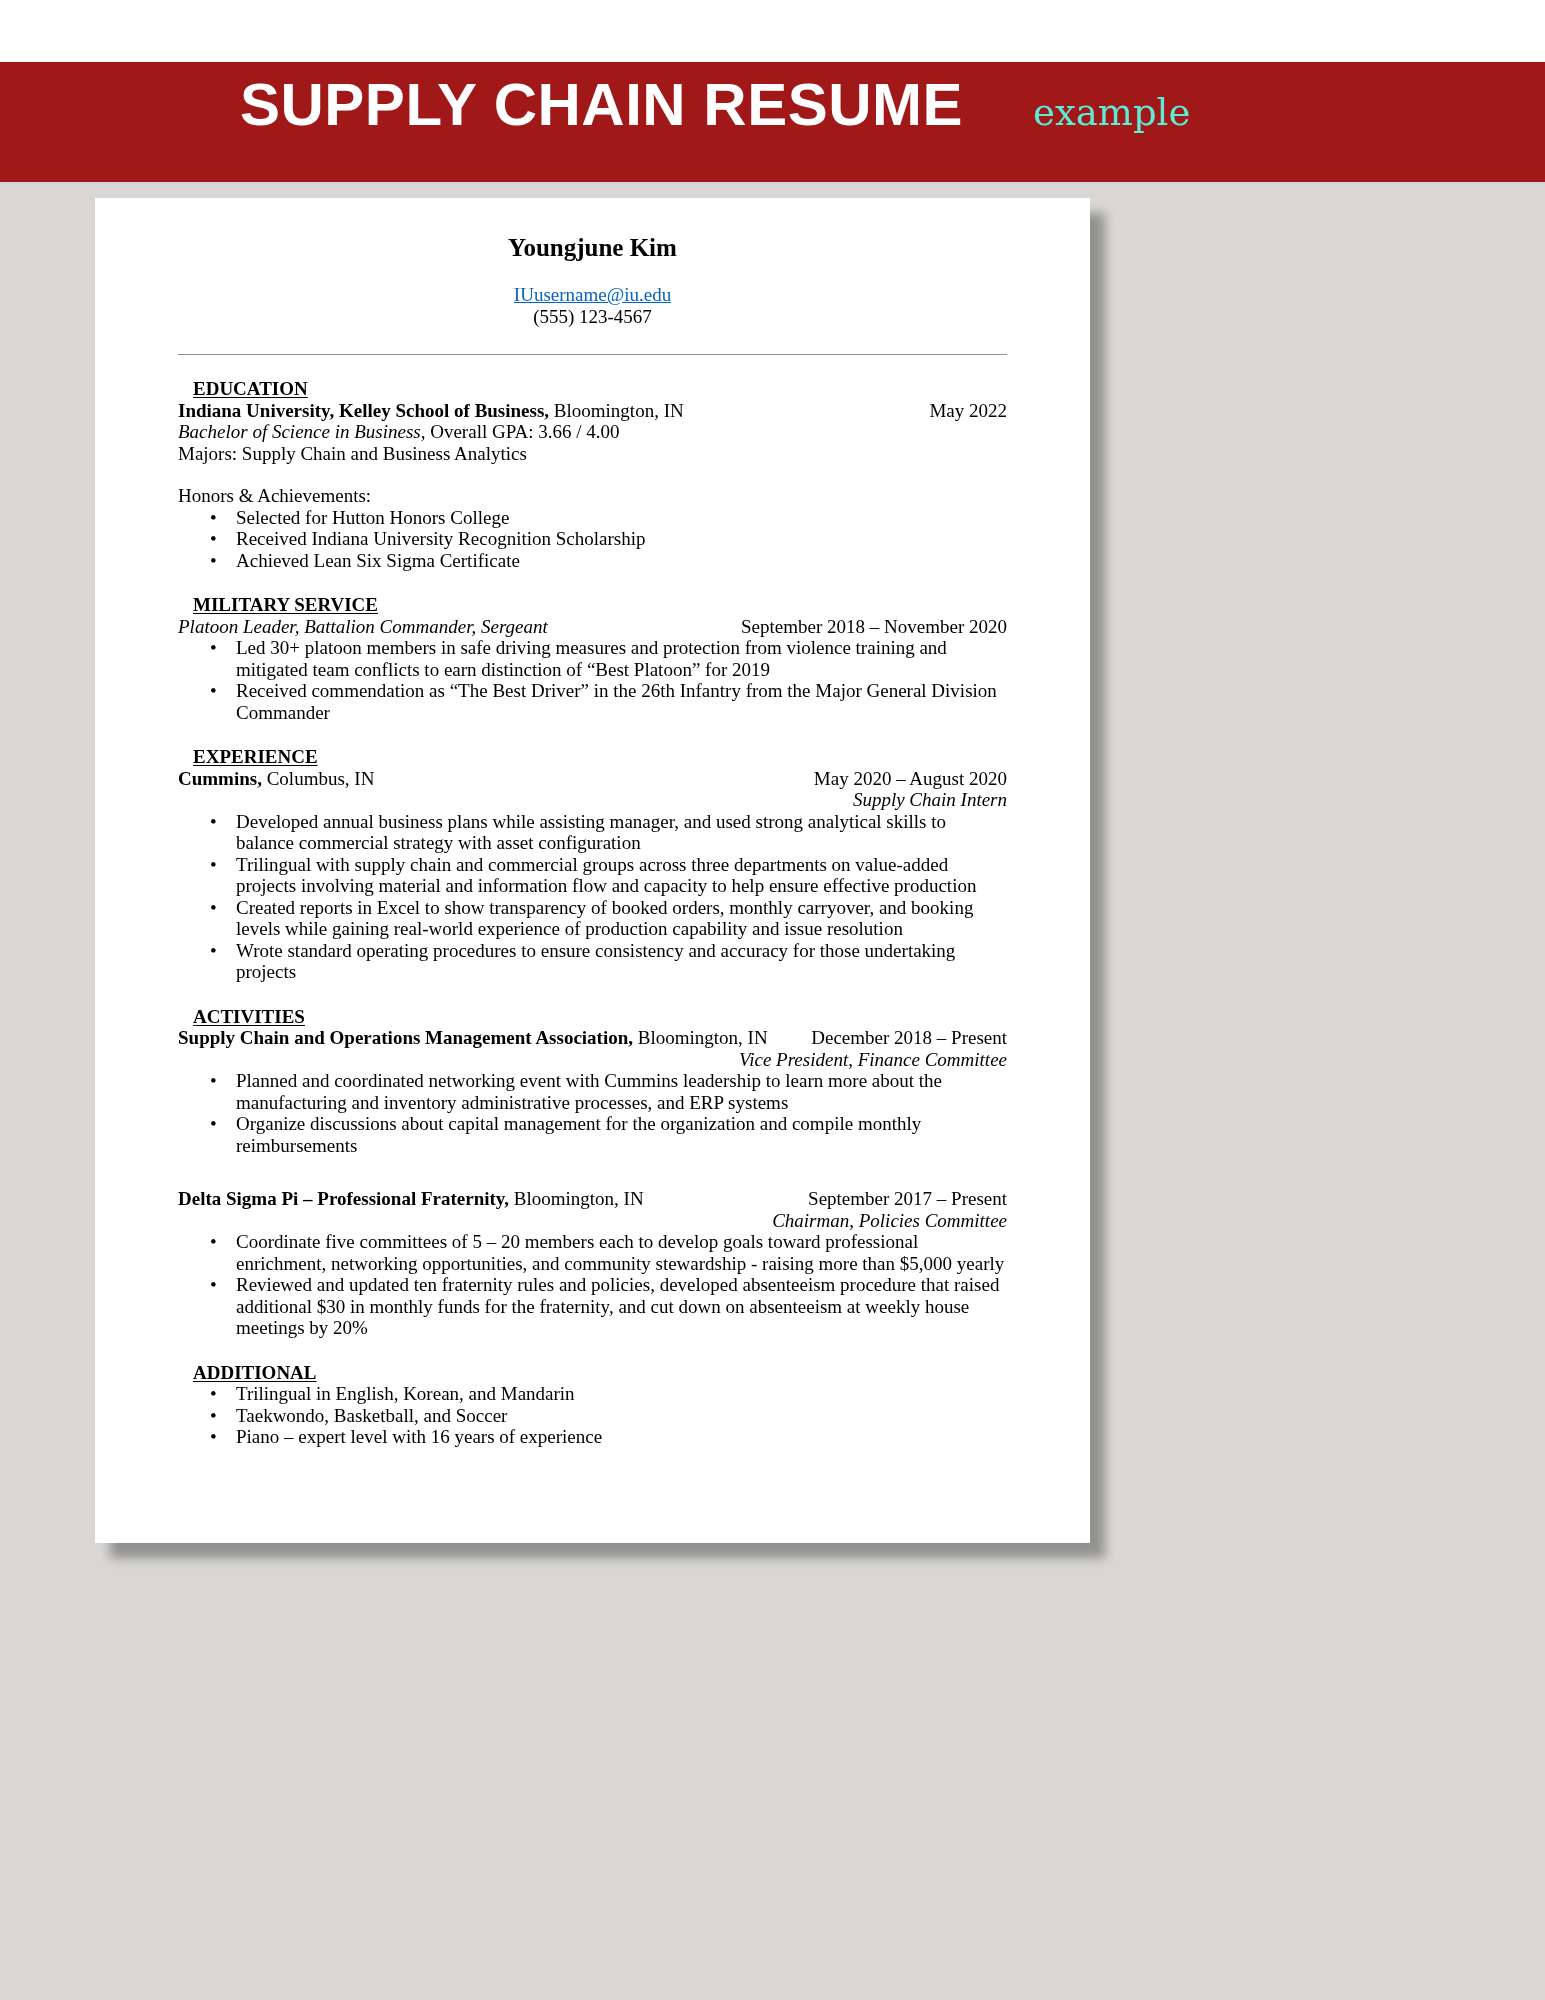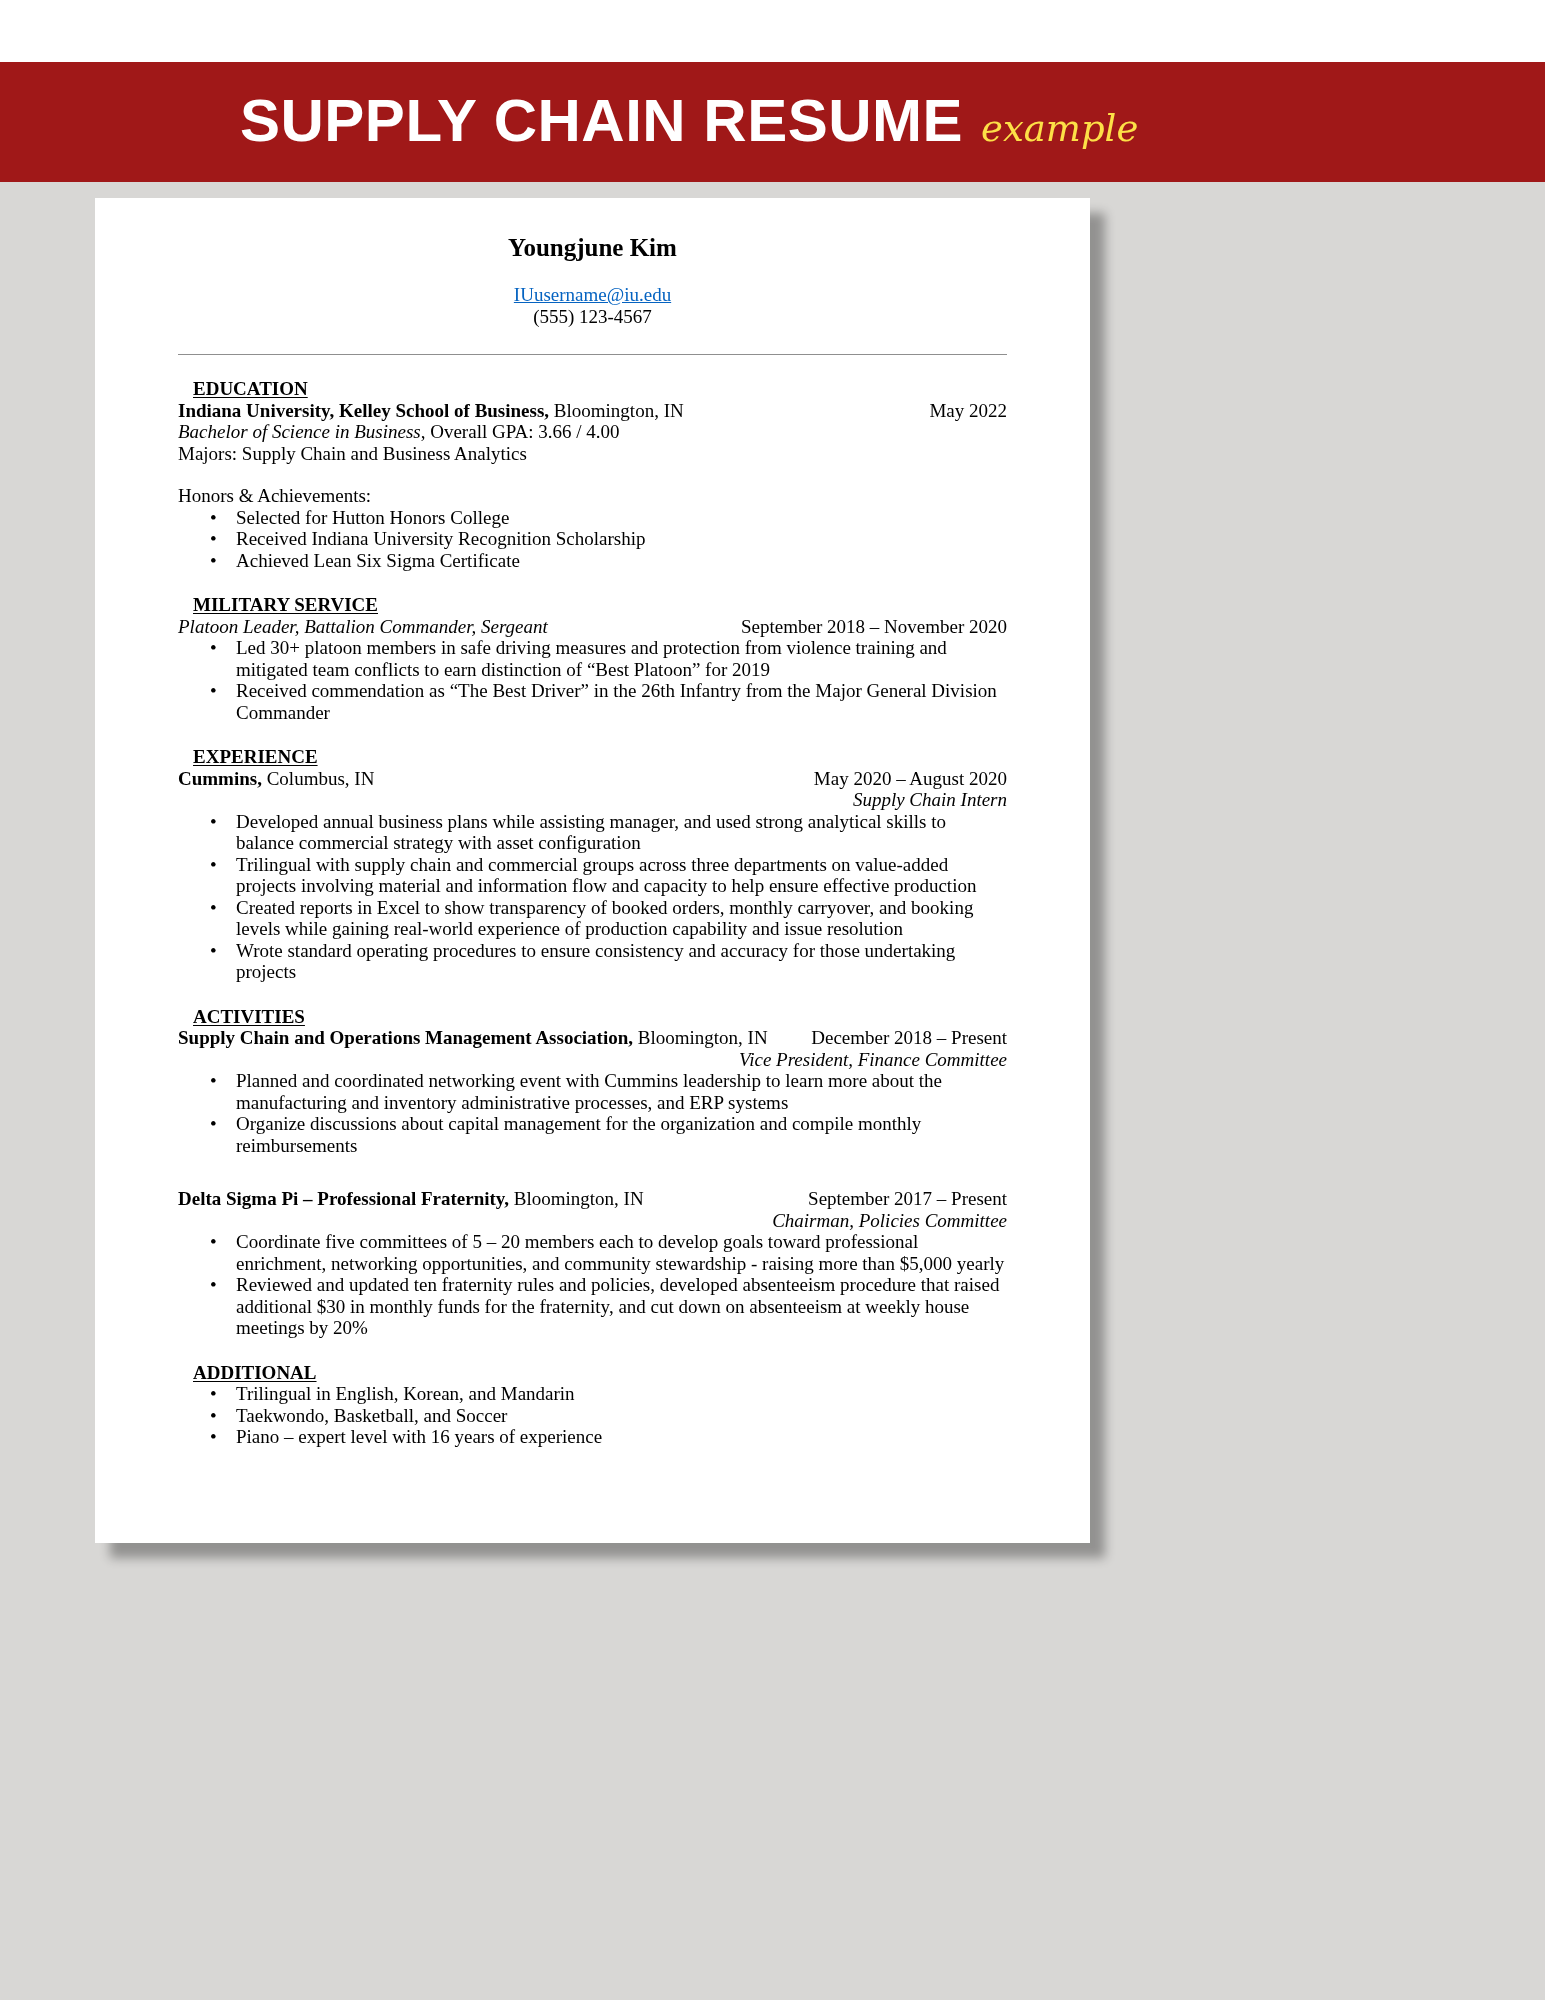--- a/index.html
+++ b/index.html
@@ -18,36 +18,36 @@
   .top-strip {
     height: 62px;
     background: #ffffff;
   }
   .banner {
     height: 120px;
     background: var(--accent);
     display: flex;
     align-items: baseline;
     padding-left: 240px;
-    padding-top: 22px;
+    padding-top: 6px;
+    gap: 40px;
   }
   .banner-title {
     color: #ffffff;
     font-family: "Liberation Sans", sans-serif;
     font-weight: 700;
     font-size: 60px;
     letter-spacing: 0.5px;
     line-height: 74px;
   }
   .banner-subtitle {
-    color: #fde047;
+    color: #5eead4;
     font-family: "DejaVu Serif", serif;
-    font-style: italic;
     font-size: 37px;
-    margin-left: 18px;
+    margin-left: 30px;
   }
   .page {
     position: absolute;
     left: 95px;
     top: 198px;
     width: 995px;
     min-height: 1318px;
     background: #ffffff;
     box-shadow: 15px 15px 10px rgba(0,0,0,0.32);
     padding: 36px 83px 95px 83px;

